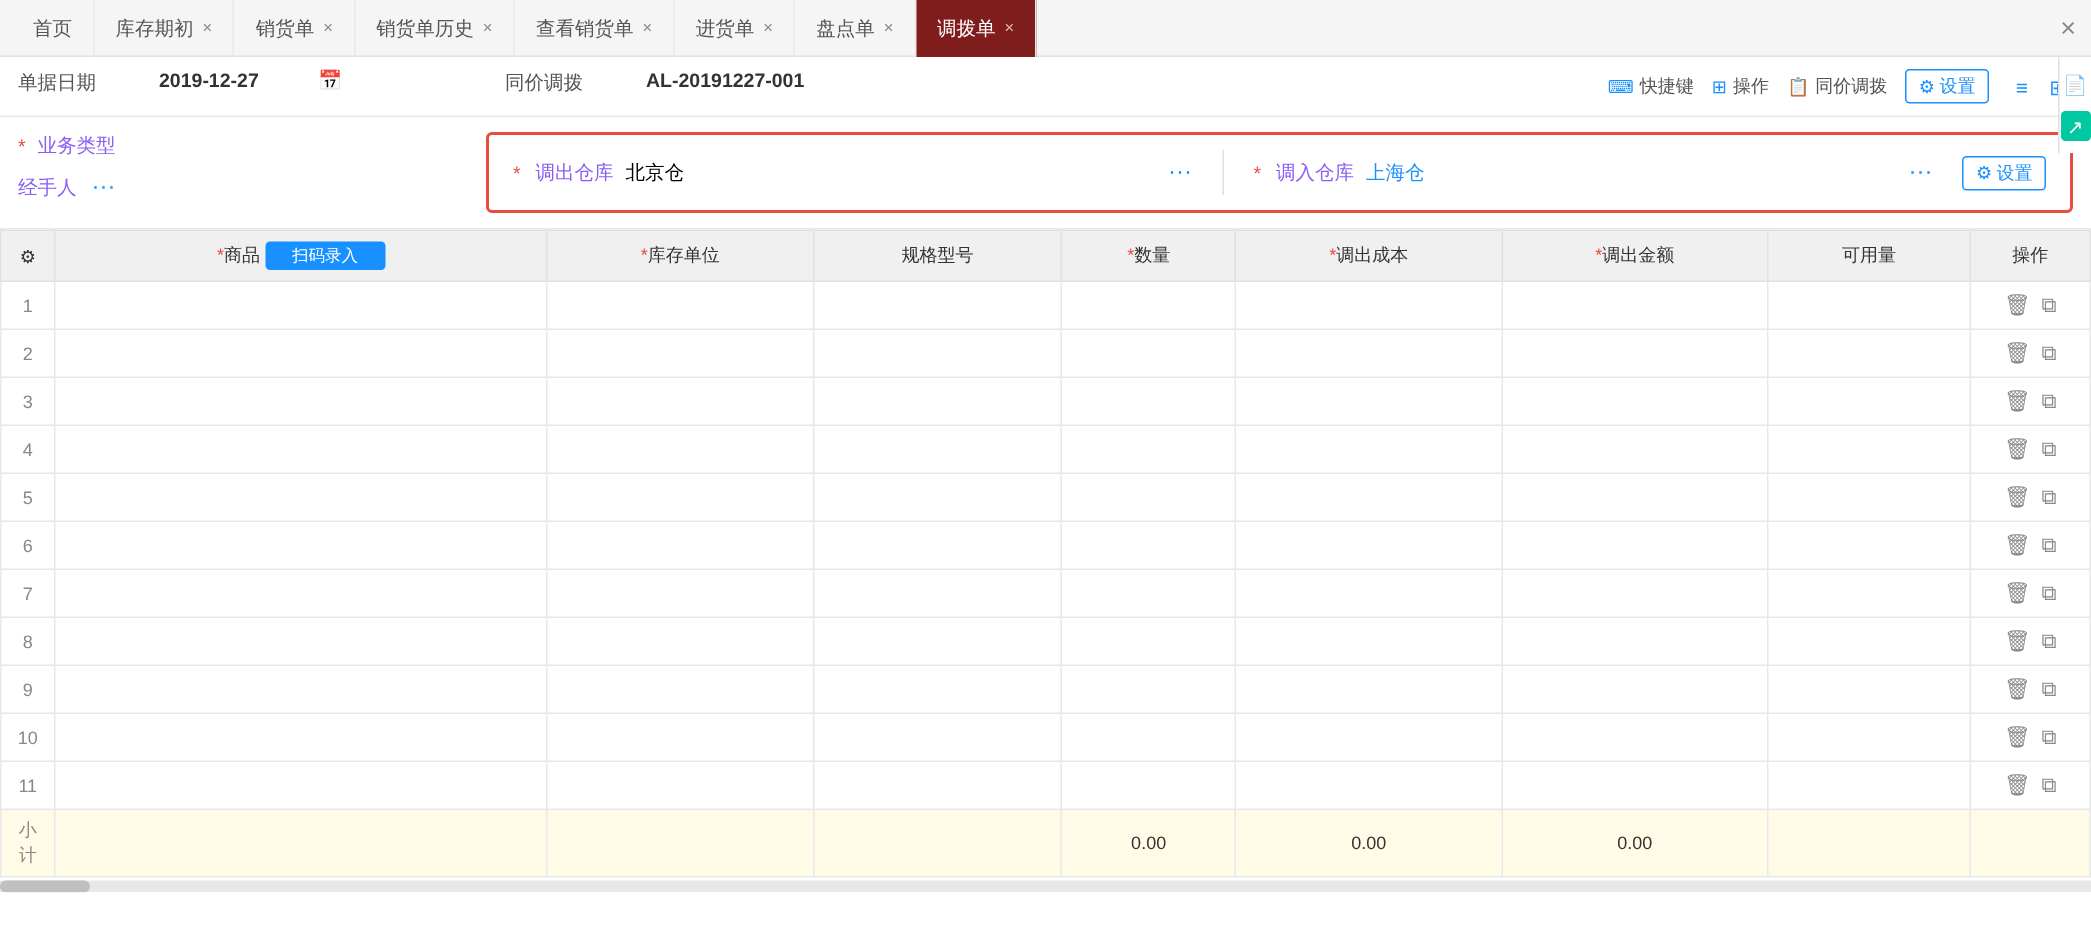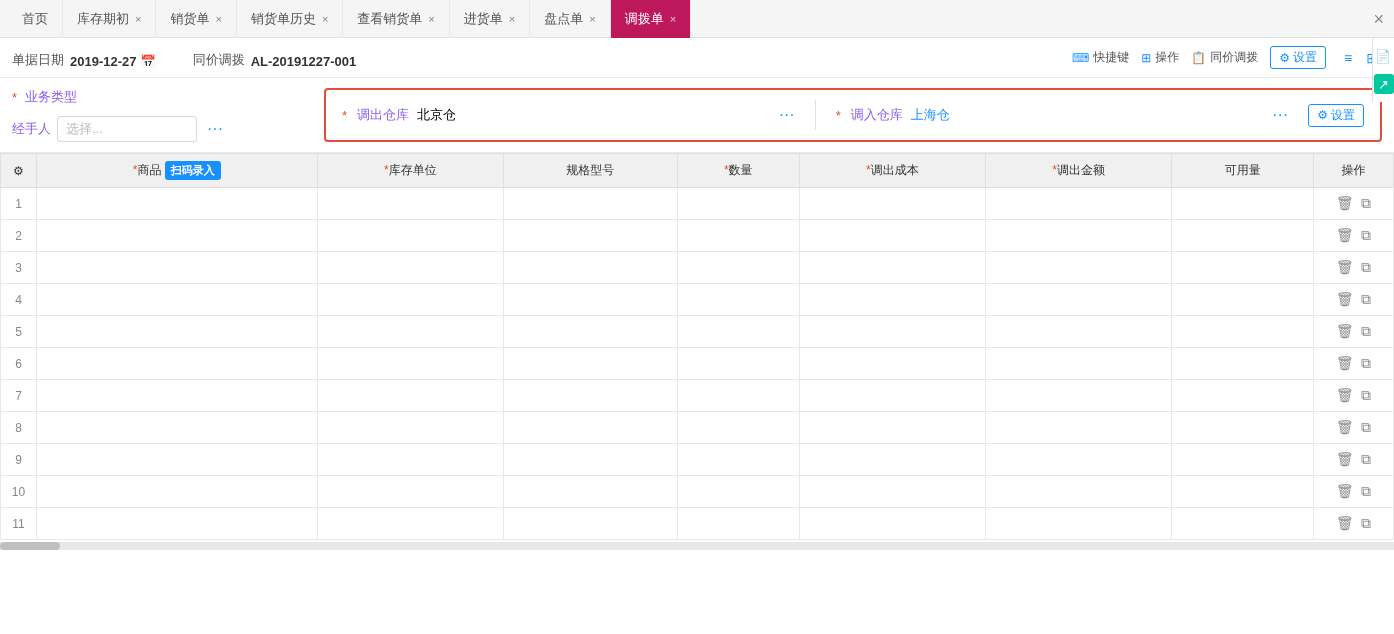--- a/index.html
+++ b/index.html
@@ -1,36 +1,36 @@
 <!DOCTYPE html>
 <html><head>
   <meta charset="utf-8">
   <style>
     * { box-sizing: border-box; margin: 0; padding: 0; }
     body { font-family: 'Microsoft YaHei', Arial, sans-serif; font-size: 13px; background: #fff; color: #333; overflow: hidden; }
 
     
     .tab-bar {
-      display: flex; align-items: flex-start; background: #f5f5f5; border-bottom: 1px solid #e0e0e0;
-      height: 38px; padding: 0 8px; position: relative;
+      display: flex; align-items: center; background: #f5f5f5; border-bottom: 1px solid #e0e0e0;
+      height: 38px; padding: 16px 8px; position: relative;
     }
     .tab {
       display: flex; align-items: center; padding: 0 14px; height: 38px; cursor: pointer;
       font-size: 13px; color: #555; white-space: nowrap; border-right: 1px solid #e8e8e8;
     }
-    .tab.active { background: #be185d; color: #fff; }
+    .tab.active { background: #7f1d1d; color: #fff; }
     .tab .close-icon { margin-left: 6px; cursor: pointer; font-size: 11px; opacity: 0.7; }
     .tab.active .close-icon { color: #fff; }
     .tab-close-btn {
       position: absolute; right: 10px; top: 50%; transform: translateY(-50%);
       font-size: 18px; cursor: pointer; color: #888;
     }
 
     
-    .toolbar { display: flex; align-items: flex-end; padding: 8px 12px; border-bottom: 1px solid #e8e8e8; background: #fff; }
+    .toolbar { display: flex; align-items: flex-start; padding: 8px 12px; border-bottom: 1px solid #e8e8e8; background: #fff; gap: 36px; }
     .toolbar-label { color: #555; margin-right: 6px; font-size: 13px; }
     .toolbar-value { color: #333; font-size: 13px; font-weight: bold; }
     .toolbar-icon { color: #1890ff; margin: 0 4px; cursor: pointer; font-size: 13px; }
     .toolbar-sep { margin: 0 16px; color: #ccc; }
     .toolbar-right { margin-left: auto; display: flex; align-items: center; gap: 12px; }
     .toolbar-action { display: flex; align-items: center; gap: 4px; color: #555; cursor: pointer; font-size: 12px; }
     .toolbar-action .icon { color: #1890ff; }
     .settings-btn {
       background: #fff; border: 1px solid #1890ff; color: #1890ff; border-radius: 3px;
       padding: 2px 8px; cursor: pointer; font-size: 12px; display: flex; align-items: center; gap: 3px;
@@ -60,21 +60,21 @@
 
     
     .table-area { overflow: auto; }
     .data-table { width: 100%; border-collapse: collapse; font-size: 12px; }
     .data-table thead tr { background: #f0f0f0; }
     .data-table th { padding: 7px 8px; border: 1px solid #e0e0e0; font-weight: normal; color: #333; text-align: center; white-space: nowrap; }
     .data-table td { padding: 5px 8px; border: 1px solid #e8e8e8; text-align: center; height: 32px; }
     .data-table .row-num { color: #888; width: 36px; }
     .data-table .subtotal-row td { background: #fffbe6; }
     .scan-btn {
-      background: #1890ff; color: #fff; border: none; border-radius: 3px; padding: 2px 6px; font-size: 11px; cursor: pointer; font-weight: bold;
+      background: #1890ff; color: #fff; border: none; border-radius: 3px; padding: 2px 18px; font-size: 11px; cursor: pointer;
     }
     .col-gear { width: 36px; }
     .col-ops { width: 80px; }
     .th-required { color: #e74c3c; }
     .op-icon { cursor: pointer; color: #888; font-size: 14px; margin: 0 2px; }
     .scrollbar-area { background: #e8e8e8; height: 8px; margin-top: 2px; }
     .scrollbar-thumb { background: #c0c0c0; height: 8px; width: 60px; border-radius: 4px; }
 
     
     .side-panel {
@@ -155,23 +155,20 @@
 </div>
 
 <div class="form-area">
   <div class="form-left">
     <div class="form-field">
       <span class="required">*</span>
       <span class="field-label">业务类型</span>
     </div>
     <div class="form-field">
       <span class="field-label">经手人</span>
-      <div class="field-select">
-        <span style="color:#bbb;">选择...</span>
-      </div>
       <span class="more-btn">···</span>
     </div>
   </div>
 
   <div class="form-right">
     <div class="warehouse-field">
       <span class="required">*</span>
       <span class="field-label">调出仓库</span>
       <span class="field-value" style="color:#000000;">北京仓</span>
       <span class="more-btn" style="margin-left:auto;">···</span>
@@ -356,20 +353,31 @@
       <td></td>
       <td></td>
       <td></td>
       <td></td>
       <td></td>
       <td>
         <span class="op-icon">🗑</span>
         <span class="op-icon">⧉</span>
       </td>
     </tr>
+        <tr class="subtotal-row">
+  <td style="text-align:center;color:#888;">小计</td>
+  <td></td>
+  <td></td>
+  <td></td>
+  <td>0.00</td>
+  <td>0.00</td>
+  <td>0.00</td>
+  <td></td>
+  <td></td>
+</tr>
       </tbody>
   </table>
   <div class="scrollbar-area">
     <div class="scrollbar-thumb"></div>
   </div>
 </div>
 
 <div class="side-panel">
   <div class="side-icon">📄</div>
   <div class="side-icon active">↗</div>

